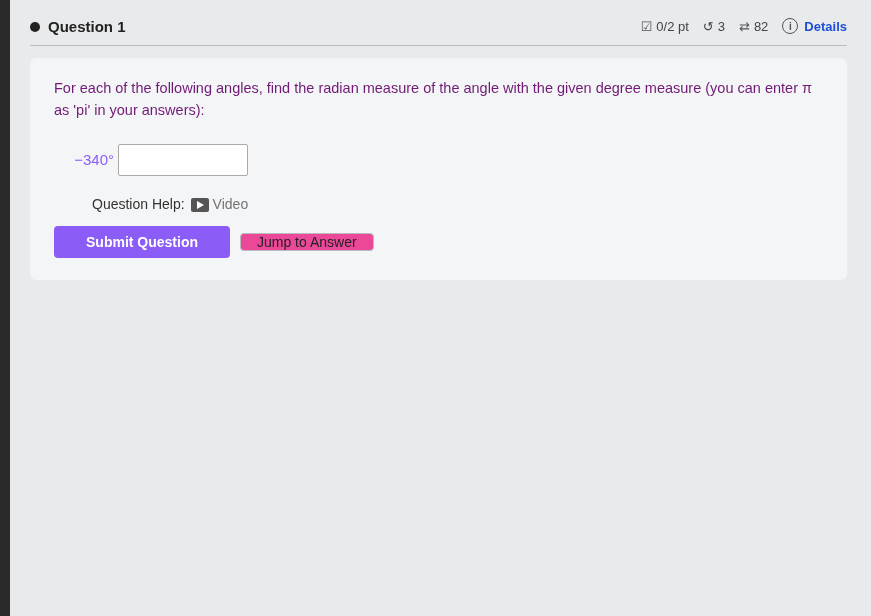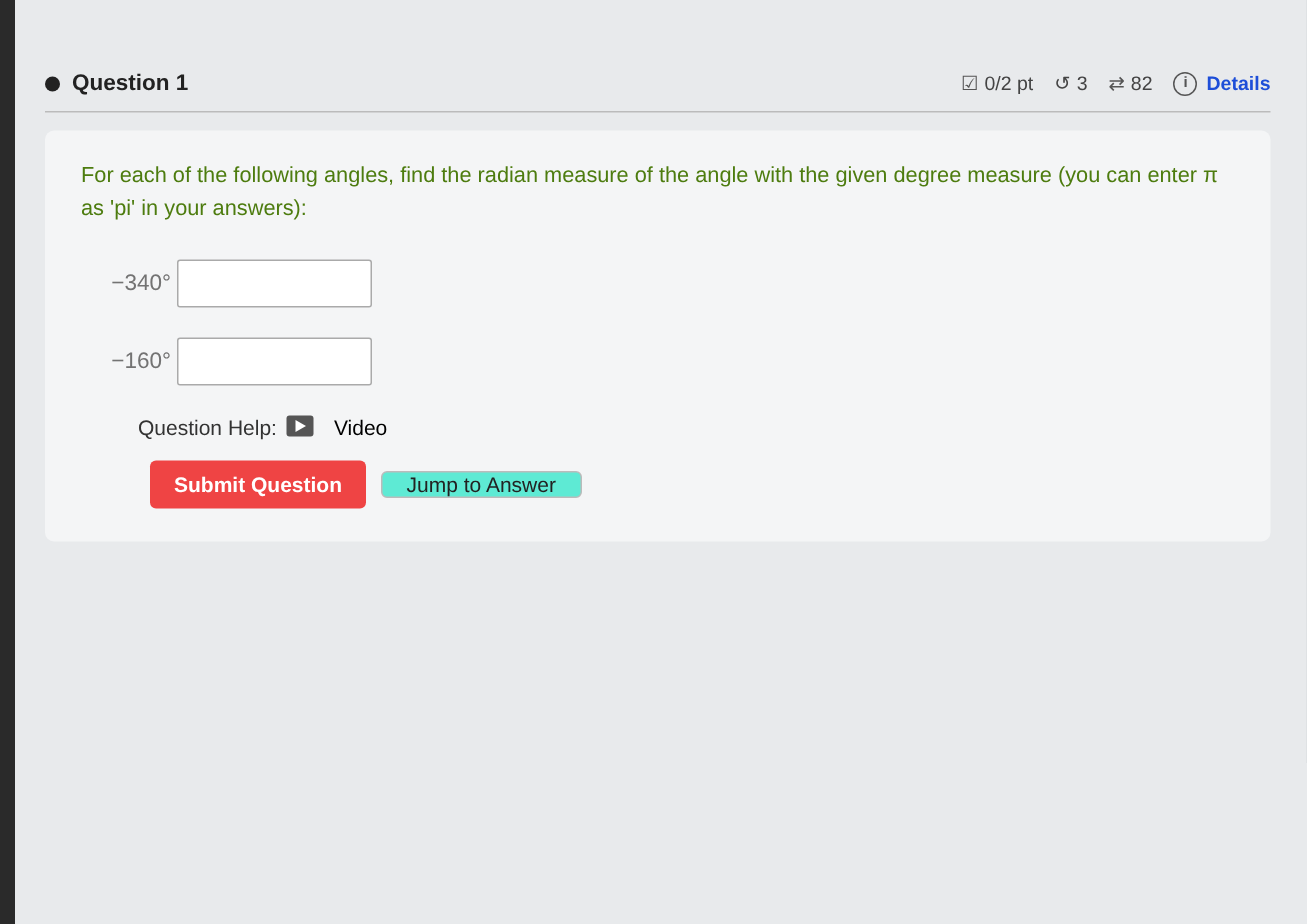--- a/index.html
+++ b/index.html
@@ -19,24 +19,23 @@
     }
     .main-content {
       flex: 1;
       background: #e8eaec;
       padding: 18px 24px 18px 20px;
       position: relative;
       overflow: hidden;
     }
     .question-header {
       display: flex;
-      align-items: center;
+      align-items: flex-start;
       justify-content: space-between;
       margin-bottom: 10px;
-      margin-top: 29px;
     }
     .question-label {
       display: flex;
       align-items: center;
       gap: 8px;
       font-size: 15px;
       font-weight: bold;
       color: #222;
     }
     .bullet {
@@ -81,33 +80,33 @@
       margin-right: 2px;
     }
     .question-body {
       background: #f4f5f6;
       border-radius: 6px;
       padding: 20px 24px 22px 24px;
       margin-bottom: 0;
     }
     .question-text {
       font-size: 14.5px;
-      color: #4d7c0f;
+      color: #701a75;
       line-height: 1.5;
       margin-bottom: 22px;
     }
     .angle-row {
       display: flex;
       align-items: center;
       margin-bottom: 20px;
       gap: 0;
     }
     .angle-label {
       font-size: 15px;
-      color: #737373;
+      color: #8b5cf6;
       min-width: 60px;
       text-align: right;
       margin-right: 4px;
     }
     .angle-input {
       width: 130px;
       height: 32px;
       border: 1px solid #aaa;
       background: #fff;
       border-radius: 2px;
@@ -120,23 +119,23 @@
       color: #333;
       margin-top: 4px;
       margin-bottom: 14px;
       display: flex;
       align-items: center;
       gap: 6px;
       margin-left: 38px;
     }
     .video-link {
       display: flex;
-      align-items: flex-start;
-      gap: 14px;
-      color: #000000;
+      align-items: flex-end;
+      gap: 4px;
+      color: #737373;
       font-size: 14px;
       cursor: pointer;
     }
     .video-icon {
       width: 18px;
       height: 14px;
       background: #555;
       border-radius: 2px;
       display: inline-flex;
       align-items: center;
@@ -152,32 +151,31 @@
       border-left: 7px solid #fff;
       margin-left: 1px;
     }
     .button-row {
       display: flex;
       align-items: center;
       gap: 10px;
       margin-top: 2px;
     }
     .btn-submit {
-      background: #ef4444;
+      background: #8b5cf6;
       color: #fff;
       border: none;
       border-radius: 4px;
-      padding: 8px 16px;
-      font-size: 14px;
-      font-weight: bold;
-      cursor: pointer;
-      margin-left: 46px;
+      padding: 8px 32px;
+      font-size: 14px;
+      font-weight: bold;
+      cursor: pointer;
     }
     .btn-jump {
-      background: #5eead4;
+      background: #ec4899;
       color: #222;
       border: 1px solid #bbb;
       border-radius: 4px;
       padding: 0 16px;
       font-size: 14px;
       cursor: pointer;
     }
     .divider-line {
       border: none;
       border-top: 1px solid #bbb;
@@ -228,24 +226,20 @@
   <div class="question-body">
     <div class="question-text">For each of the following angles, find the radian measure of the angle with the given degree measure (you can enter π as 'pi' in your answers):</div>
 
     <div class="angle-row">
       <span class="angle-label">−340°</span>
       <input class="angle-input" type="text" value="" style="">
     </div>
 
 
 
-    <div class="angle-row">
-      <span class="angle-label">−160°</span>
-      <input class="angle-input" type="text" value="" style="">
-    </div>
 
 
     <div class="question-help">
       <span>Question Help:</span>
       <span class="video-link">
         <span class="video-icon"></span>
         <span>Video</span>
       </span>
     </div>
 

